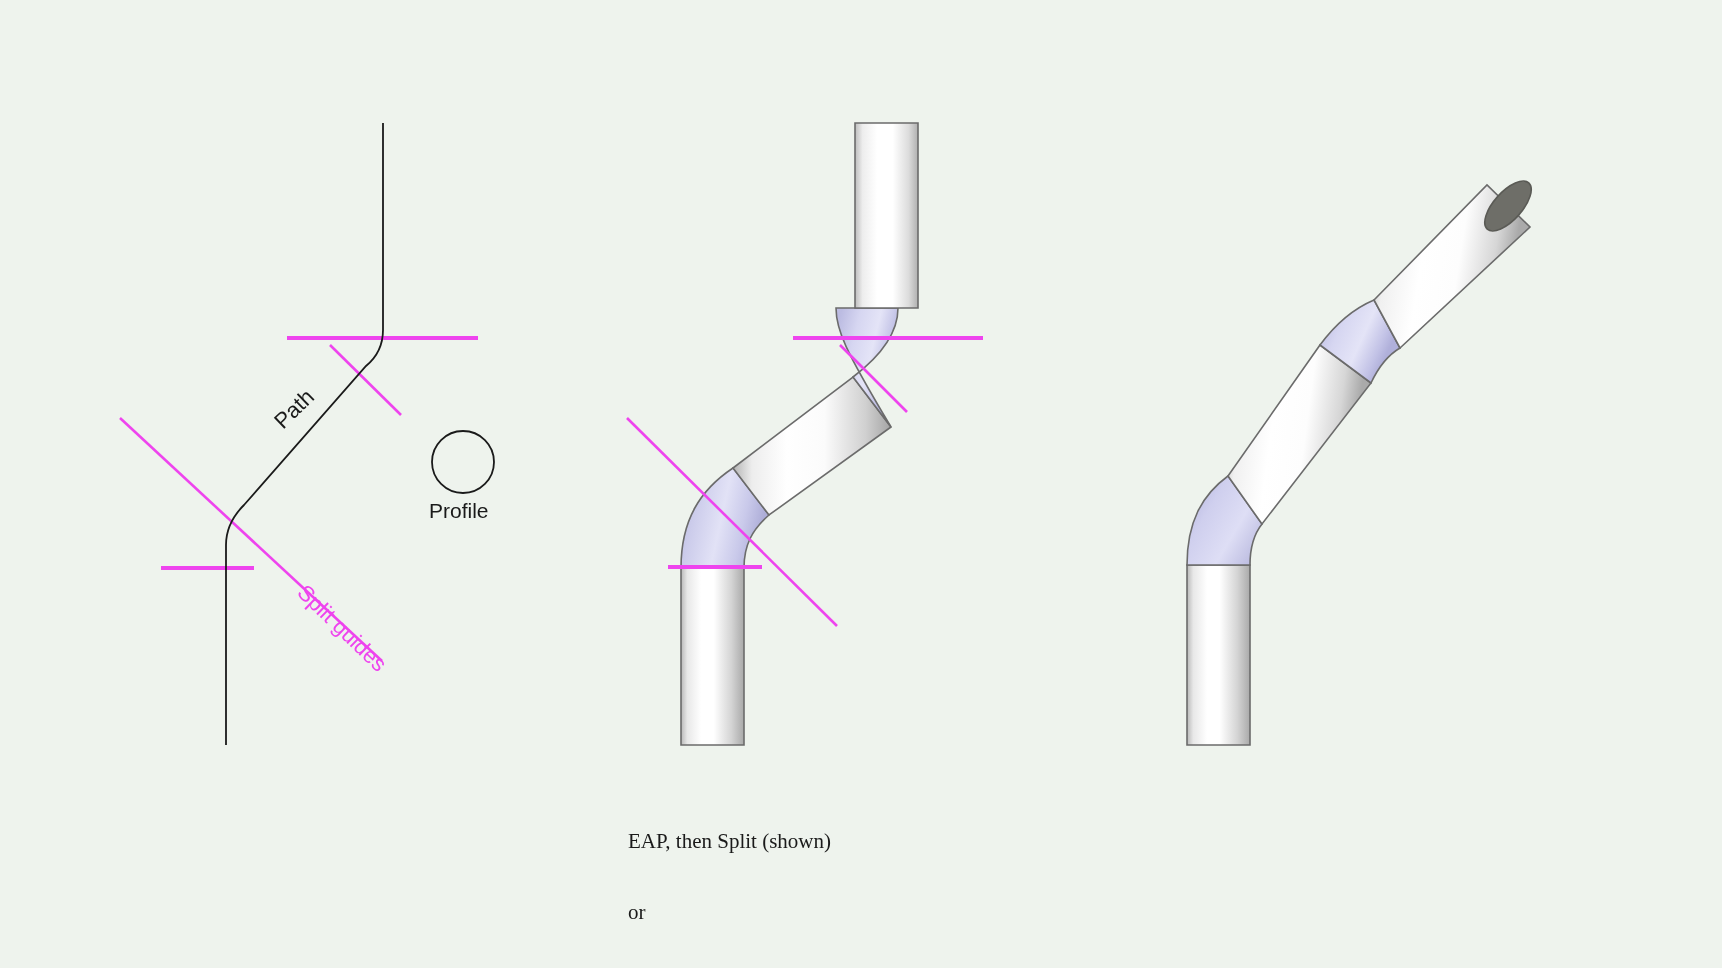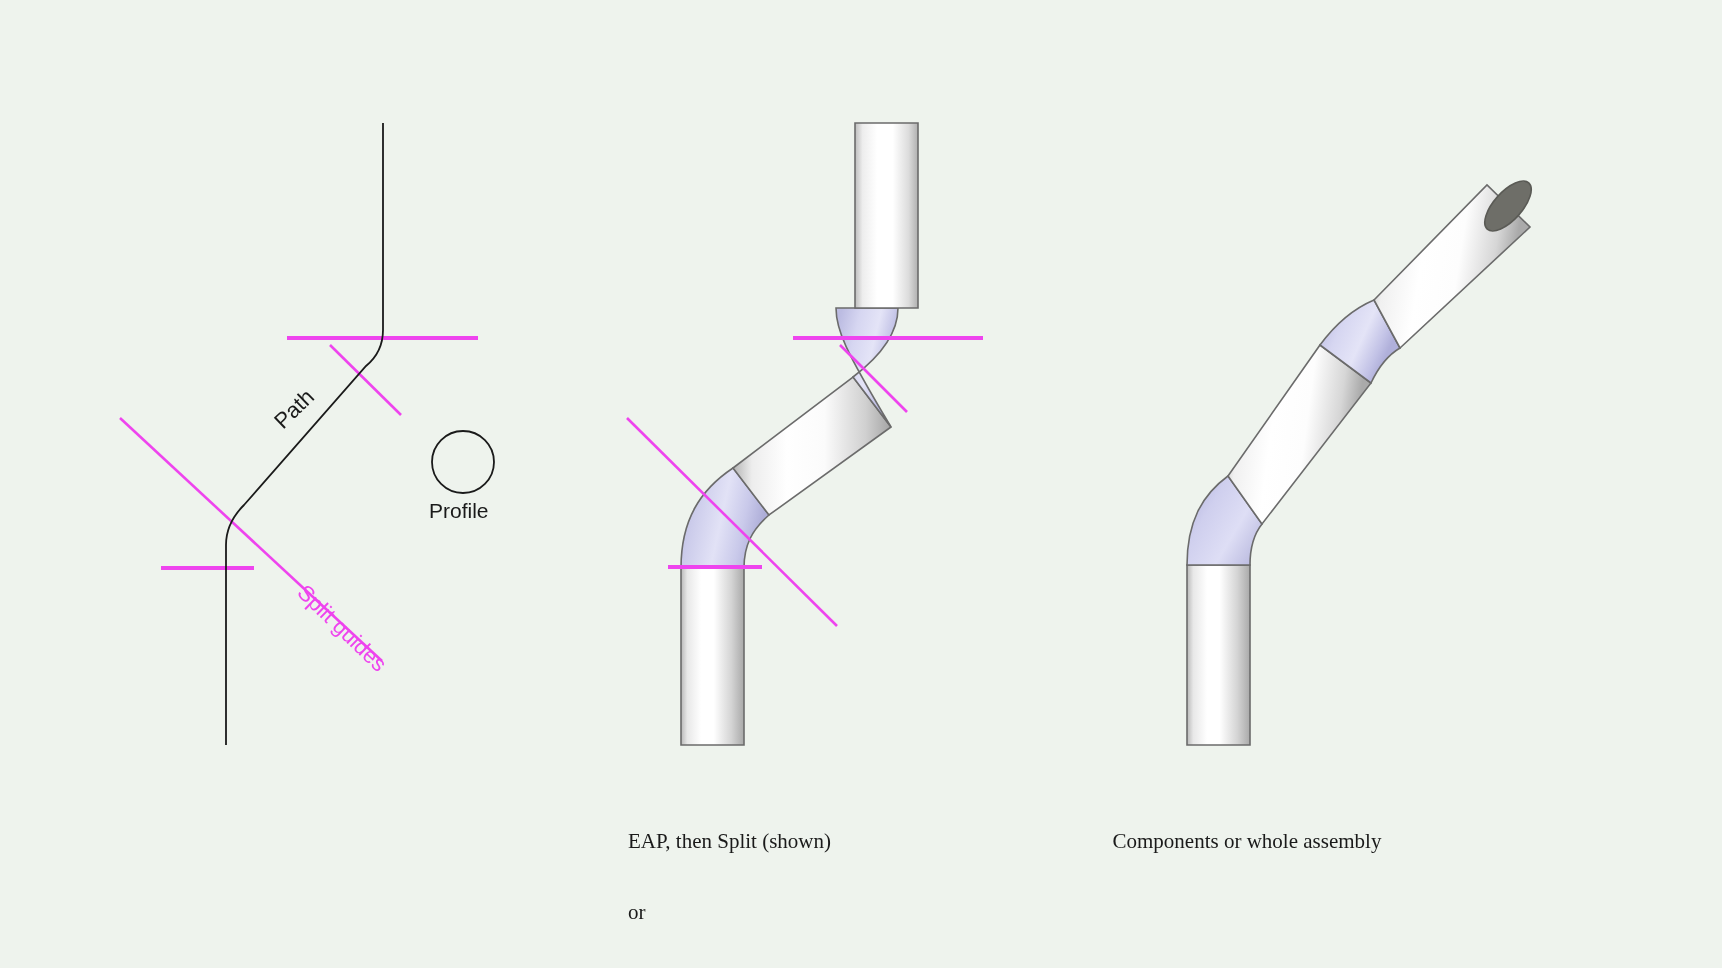--- a/index.html
+++ b/index.html
@@ -161,17 +161,16 @@
 </svg>
 
 <div class="cap" id="caption-middle">
   <span class="cap-line">EAP, then Split (shown)</span>
   <span class="cap-line">or</span>
   
   
 </div>
 
 <div class="cap" id="caption-right">
-  <span class="cap-line">  Components or whole assembly</span>
   
   
   
 </div>
 
 </body></html>

